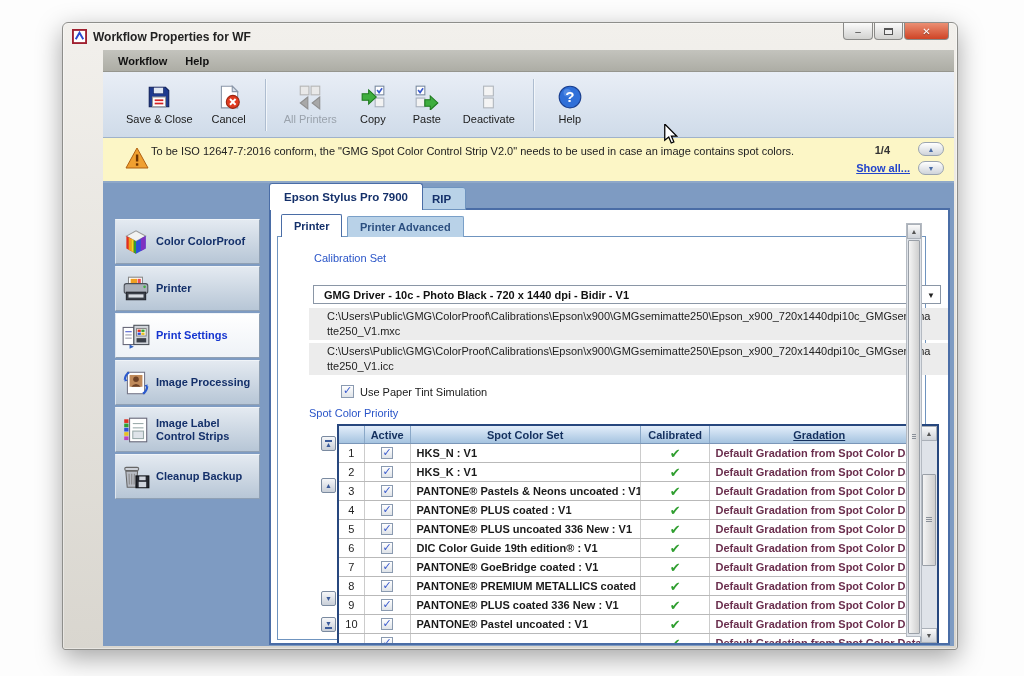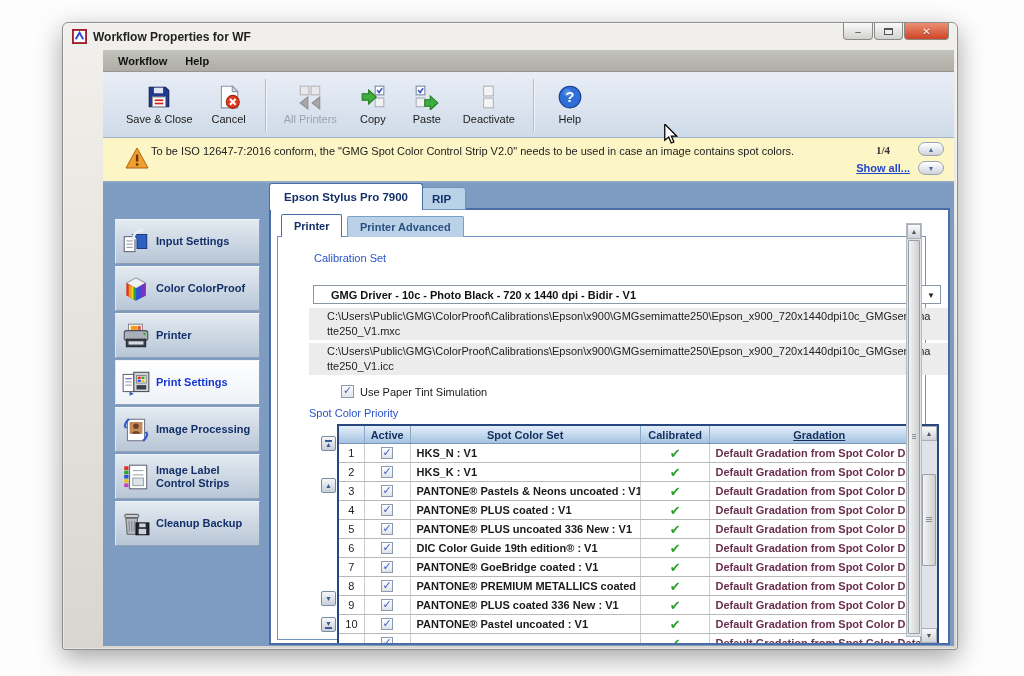--- a/index.html
+++ b/index.html
@@ -33,21 +33,21 @@
   .tbtn { display:flex; flex-direction:column; align-items:center; justify-content:center; height:58px; padding:0 9px; min-width:54px; }
   .tbtn .tb-icon { width:26px; height:26px; display:block; }
   .tbtn .tb-label { font-size:11px; color:#1a1a1a; margin-top:3px; white-space:nowrap; }
   .tbtn.disabled .tb-label { color:#9aa2ac; }
   .tsep { width:1px; height:52px; background:#aebdd0; margin:0 9px; box-shadow:1px 0 0 #f2f6fa; }
 
   
   .warnbar { position:relative; height:45px; background:#fcf6c6; border-bottom:2px solid #8fa8c8; }
   .warn-tri { position:absolute; left:22px; top:9px; width:24px; height:22px; }
   .warn-text { position:absolute; left:48px; top:6px; width:690px; font-size:11px; line-height:15px; color:#222; }
-  .warn-counter { position:absolute; right:64px; top:6px; font-size:11px; font-weight:bold; color:#333;font-family:Liberation Serif, serif; }
+  .warn-counter { position:absolute; right:64px; top:6px; font-size:11px; font-weight:bold; color:#333; }
   .warn-link { position:absolute; right:44px; top:24px; font-size:11px; font-weight:bold; color:#2244cc; text-decoration:underline; cursor:pointer; }
   .pill-btn { position:absolute; right:10px; width:26px; height:14px; border:1px solid #9aa4b0; border-radius:7px;
     background:linear-gradient(#ffffff,#cfd4da); font-size:7px; color:#4a6da6; display:flex; align-items:center; justify-content:center; }
   .pill-up { top:4px; } .pill-down { top:23px; }
 
   
   .main { position:relative; height:462px; background:#7e9bc2; }
 
   
   .sidebar { position:absolute; left:12px; top:36px; width:145px; }
@@ -74,21 +74,21 @@
     font-size:11px; font-weight:bold; color:#14306a; }
   .subtab-printer { left:10px; top:4px; }
   .subtab-adv { left:76px; top:6px; height:21px; background:#b9d2e8; border-color:#7aa0c8; color:#2c4f80; z-index:2; }
   .subpage { position:absolute; left:6px; top:26px; right:22px; bottom:3px; border:1px solid #6f94bf; background:#fff; }
 
   .blue-label { position:absolute; font-size:11px; color:#2a55c8; }
   .lbl-cal { left:43px; top:42px; }
   .lbl-spot { left:38px; top:197px; }
 
   .combo { position:absolute; left:42px; top:75px; width:628px; height:19px; background:#fff; border:1px solid #8a96a6;
-    font-size:11px; font-weight:bold; color:#111; display:flex; align-items:center; padding:0 18px 0 17px; }
+    font-size:11px; font-weight:bold; color:#111; display:flex; align-items:center; padding:0 18px 0 10px; }
   .combo-arrow { position:absolute; right:5px; top:5px; font-size:8px; color:#222; }
 
   .path-block { position:absolute; left:38px; width:642px; background:#ececec; font-size:11px; line-height:15px;
     color:#222; padding:1px 18px; word-break:break-all; }
   .path-mxc { top:98px; } .path-icc { top:133px; }
 
   .check-row { position:absolute; left:42px; top:175px; display:flex; align-items:center;padding-left:28px; }
   .cb { width:13px; height:13px; border:1px solid #8a9ab0; background:linear-gradient(#ffffff,#dfe3e8);
     display:inline-flex; align-items:center; justify-content:center; font-size:11px; color:#3a5acd; }
   .cb.checked::after { content:"✓"; font-weight:bold; margin-top:-2px; }
@@ -253,34 +253,20 @@
       <div class="warn-text">To be ISO 12647-7:2016 conform, the "GMG Spot Color Control Strip V2.0" needs to be used in case an image contains spot colors.</div>
       <span class="warn-counter">1/4</span>
       <span class="warn-link">Show all...</span>
       <div class="pill-btn pill-up">▲</div>
       <div class="pill-btn pill-down">▼</div>
     </div>
 
     <div class="main">
 
       <div class="sidebar">
-        <div class="side-item">
-          <span class="side-icon">
-            <svg viewBox="0 0 28 28">
-                <rect x="3" y="9" width="10" height="14" fill="#fff" stroke="#667"></rect>
-                <line x1="5" y1="13" x2="11" y2="13" stroke="#99a"></line>
-                <line x1="5" y1="16" x2="11" y2="16" stroke="#99a"></line>
-                <line x1="5" y1="19" x2="11" y2="19" stroke="#99a"></line>
-                <path d="M11 7 h13 v13 h-9 v-9 Z" fill="#2f5fc0" stroke="#1a3a80"></path>
-                <path d="M21 3 q-8 0 -9.5 7" stroke="#e8edf4" fill="none" stroke-width="2.2"></path>
-                <path d="M9.5 12.5 l5 -1.2 -2.6 -3.6 Z" fill="#e8edf4"></path>
-              </svg>
-          </span>
-          <span class="side-label">Input Settings</span>
-        </div>
         <div class="side-item">
           <span class="side-icon">
             <svg viewBox="0 0 28 28">
                 <path d="M5 8.5 L14 3.5 23 8.5 14 13.5 Z" fill="#f2f2f2" stroke="#999"></path>
                 <path d="M5 8.5 V20 L14 25 V13.5 Z" fill="#e03020"></path>
                 <path d="M7.2 9.7 V21.2 L9.4 22.4 V10.9 Z" fill="#f0a020"></path>
                 <path d="M9.6 11 V22.5 L11.8 23.7 V12.2 Z" fill="#e8e020"></path>
                 <path d="M11.9 12.3 V23.8 L14 25 V13.5 Z" fill="#30a030"></path>
                 <path d="M23 8.5 V20 L14 25 V13.5 Z" fill="#3050d8"></path>
                 <path d="M18.5 11 V22.5 L23 20 V8.5 Z" fill="#8030c0"></path>

